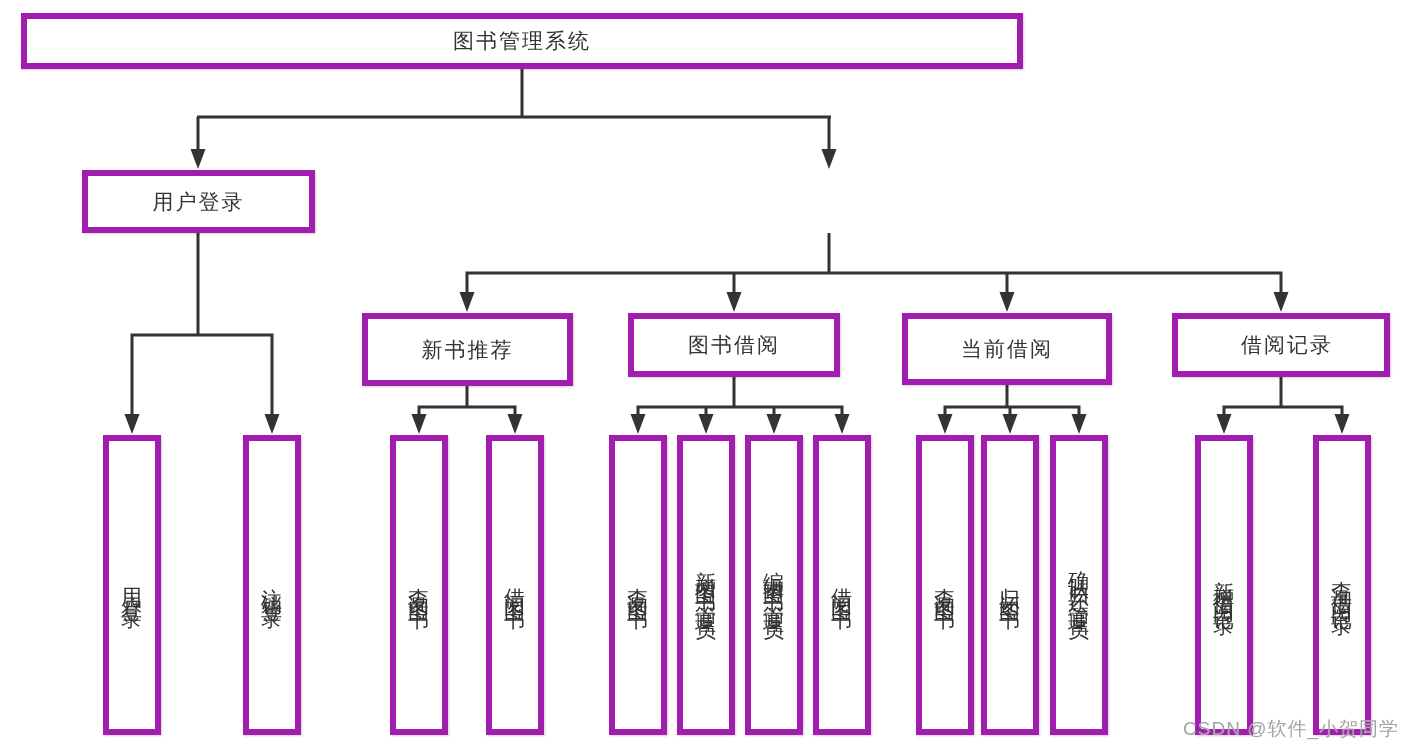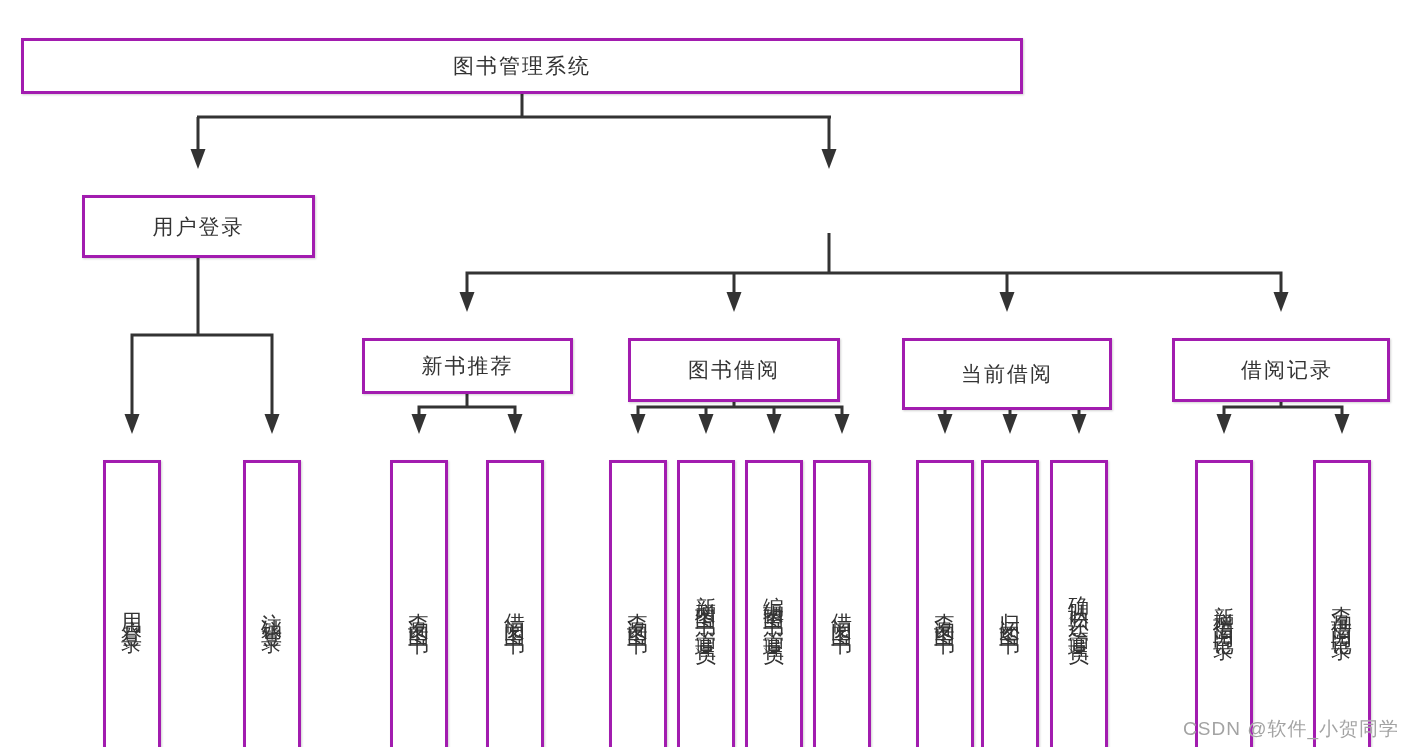--- a/index.html
+++ b/index.html
@@ -23,26 +23,25 @@
     fill: none;
   }
   #connectors polygon {
     fill: #333333;
     stroke: none;
   }
   .node {
     position: absolute;
     box-sizing: border-box;
     background: #ffffff;
-    border: 3px solid #a21caf;
+    border: 6px solid #a21caf;
     display: flex;
     align-items: center;
     justify-content: center;
     box-shadow: 1px 1px 2px rgba(0,0,0,0.18);
-    margin-top: 25px;
   }
   .node.h {
     font-size: 21px;
     letter-spacing: 2px;
     white-space: nowrap;
   }
   .node.v span {
     writing-mode: vertical-rl;
     text-orientation: mixed;
     font-size: 21px;
@@ -112,21 +111,21 @@
       <path d="M1281 377 V407 M1222.5 407 H1343.5 M1224 407 V416 M1342 407 V416"></path>
       <polygon points="1216.5,414 1231.5,414 1224,434"></polygon>
       <polygon points="1334.5,414 1349.5,414 1342,434"></polygon>
     </g>
   </svg>
 
   <div class="node h" style="left:21px; top:13px; width:1002px; height:56px;">图书管理系统</div>
 
   <div class="node h" style="left:82px; top:170px; width:233px; height:63px;">用户登录</div>
 
-  <div class="node h" style="left:362px; top:313px; width:211px; height:56px;">新书推荐</div>
+  <div class="node h" style="left:362px; top:313px; width:211px; height:73px;">新书推荐</div>
   <div class="node h" style="left:628px; top:313px; width:212px; height:64px;">图书借阅</div>
   <div class="node h" style="left:902px; top:313px; width:210px; height:72px;">当前借阅</div>
   <div class="node h" style="left:1172px; top:313px; width:218px; height:64px;padding-left:12px;">借阅记录</div>
 
   <div class="node v" style="left:103px; top:435px; width:58px; height:300px;">
     <span>用户登录</span>
   </div>
   <div class="node v" style="left:243px; top:435px; width:58px; height:300px;">
     <span>注销登录</span>
   </div>

